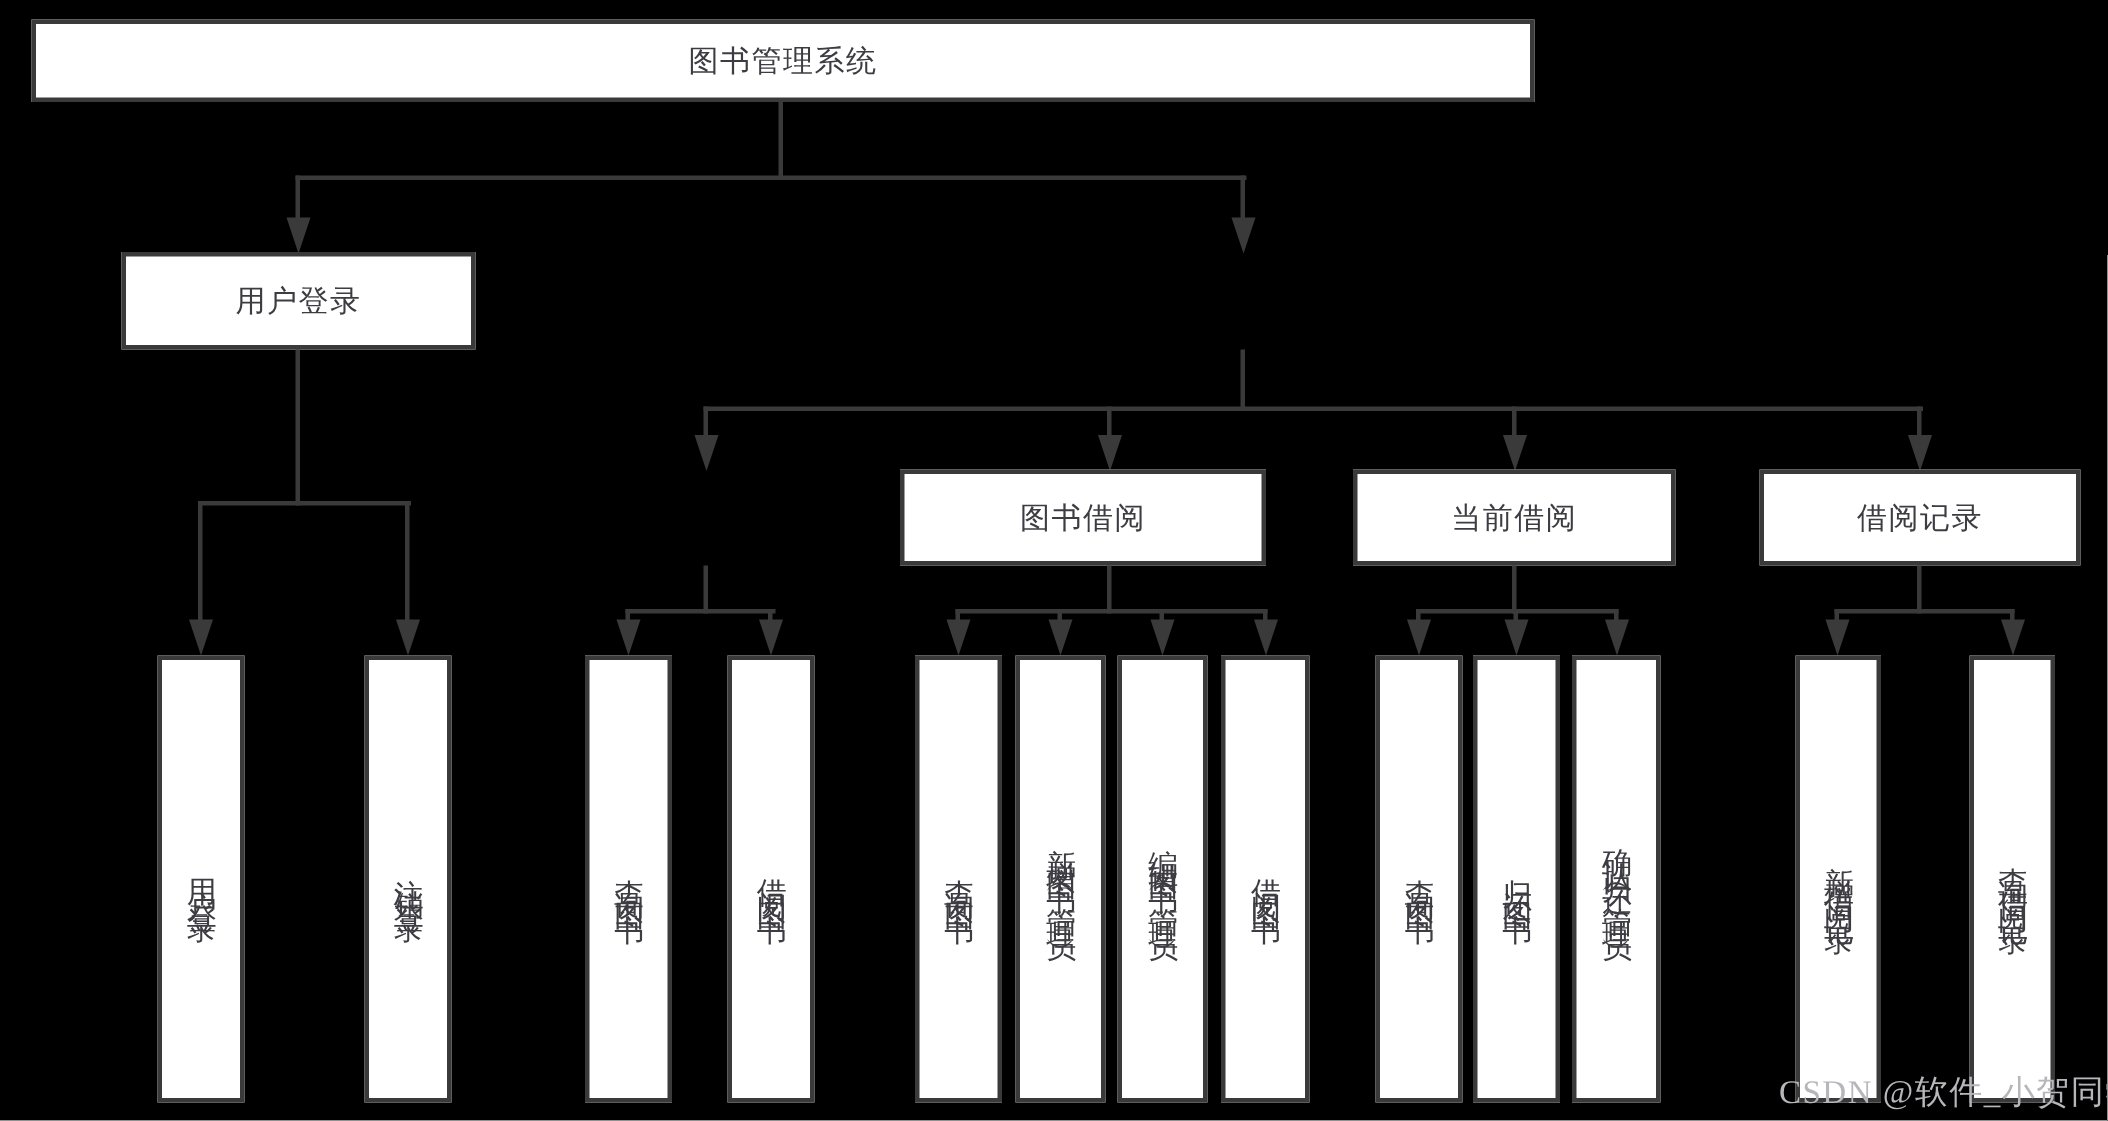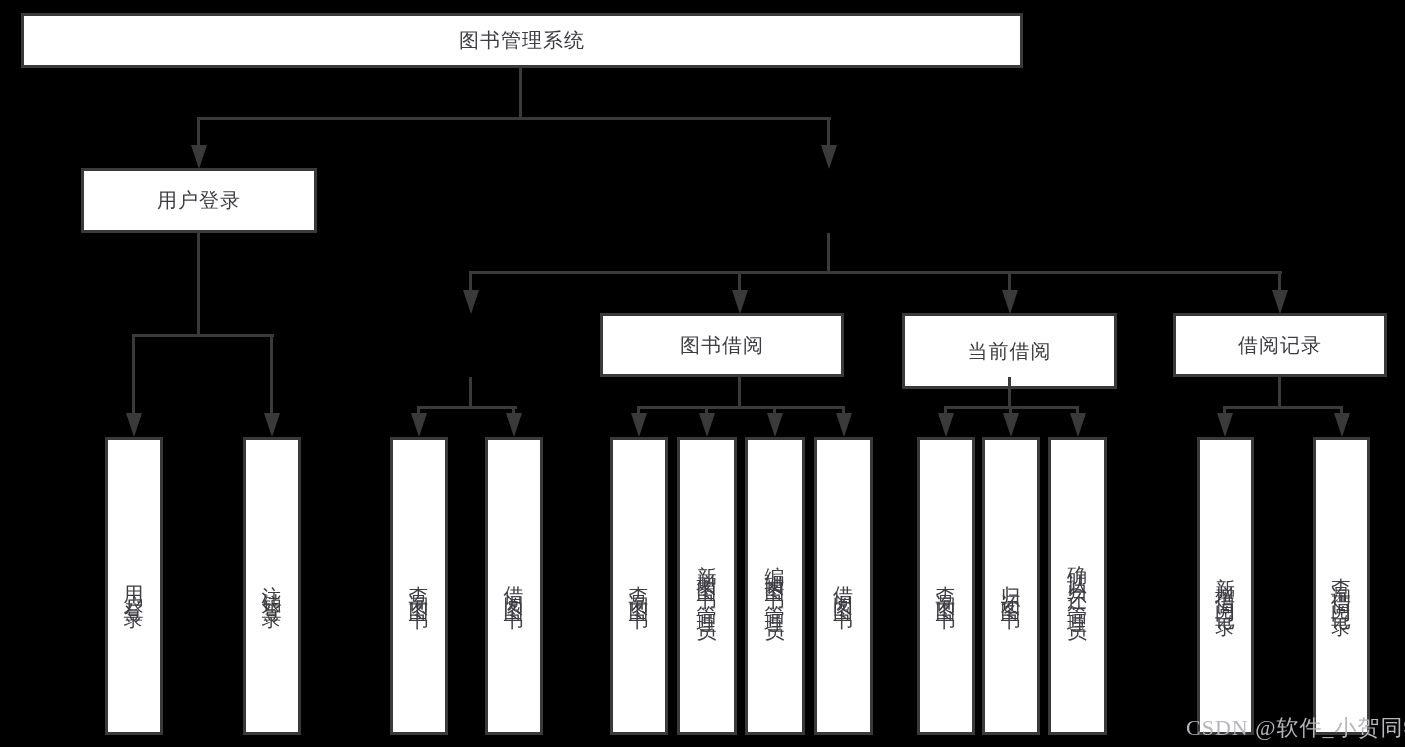--- a/index.html
+++ b/index.html
@@ -96,21 +96,21 @@
 
   <div class="v" style="left:1008px;top:271px;height:22px;"></div>
   <div class="arrow" style="left:1002px;top:290px;"></div>
 
   <div class="v" style="left:1278px;top:271px;height:22px;"></div>
   <div class="arrow" style="left:1272px;top:290px;"></div>
 
 
   <div class="node" style="left:600px;top:313px;width:244px;height:64px;">图书借阅</div>
 
-  <div class="node" style="left:902px;top:313px;width:215px;height:76px;">当前借阅</div>
+  <div class="node" style="left:902px;top:313px;width:215px;height:64px;">当前借阅</div>
 
   <div class="node" style="left:1173px;top:313px;width:214px;height:64px;">借阅记录</div>
 
   <div class="v" style="left:469px;top:377px;height:32px;"></div>
   <div class="h" style="left:417px;top:406px;width:100px;"></div>
   <div class="v" style="left:417px;top:406px;height:14px;"></div>
   <div class="arrow" style="left:411px;top:413px;"></div>
   <div class="v" style="left:512px;top:406px;height:14px;"></div>
   <div class="arrow" style="left:506px;top:413px;"></div>
 

